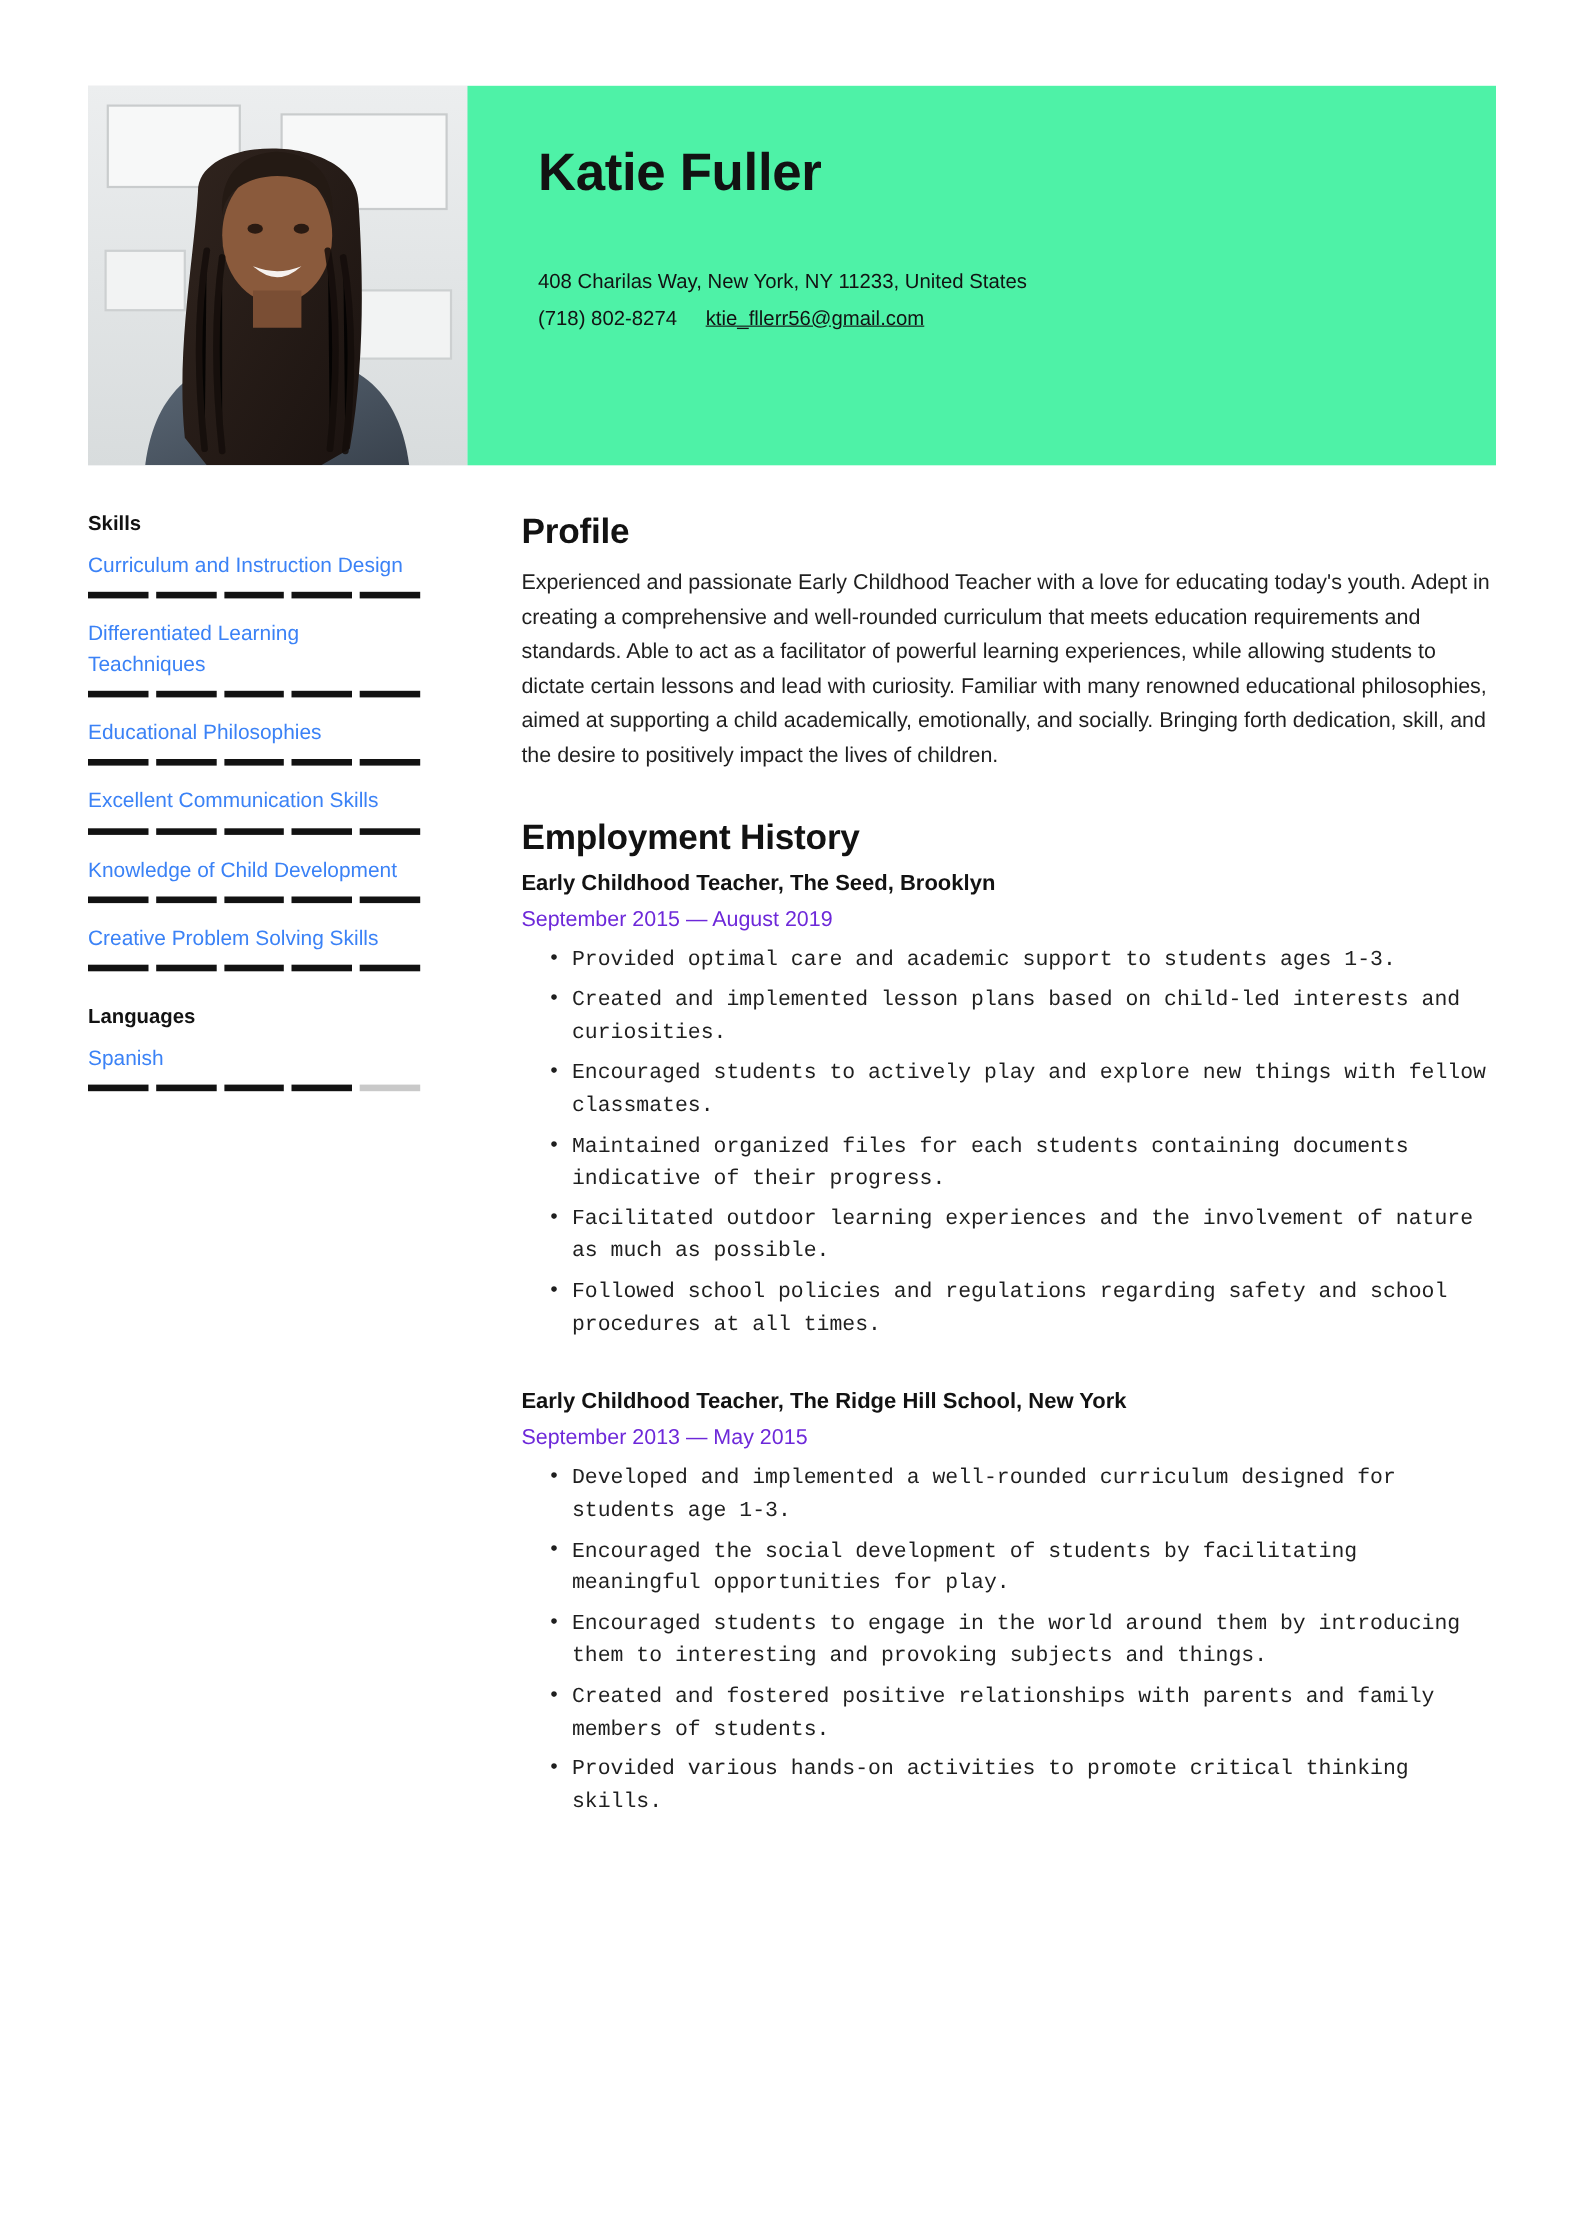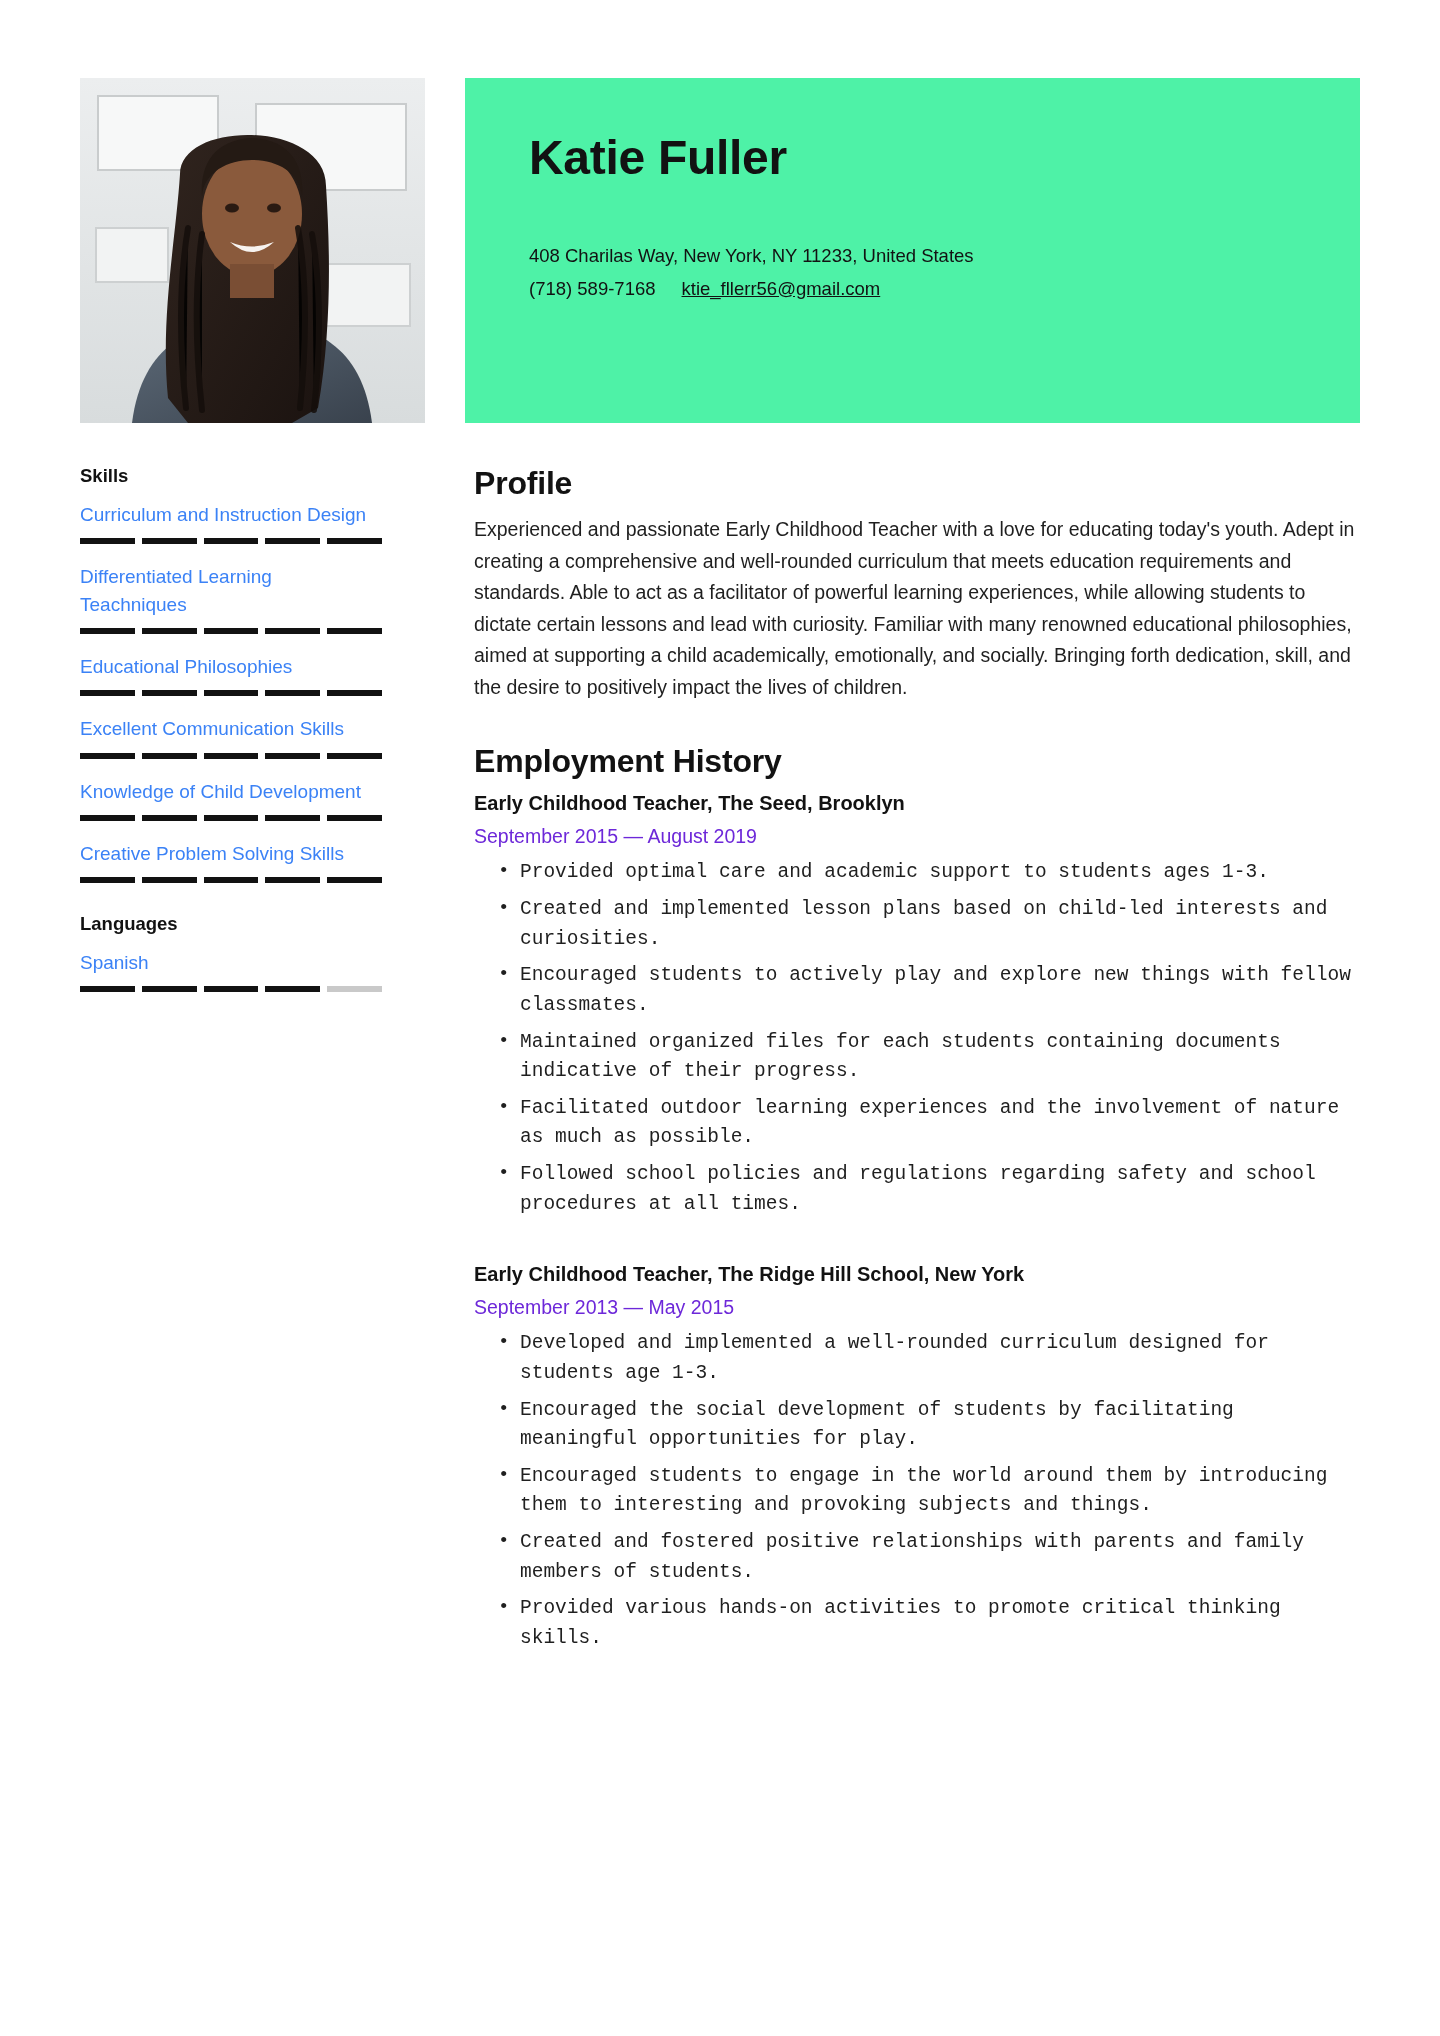--- a/index.html
+++ b/index.html
@@ -21,21 +21,20 @@
     min-height: 2036px;
     background: #ffffff;
     padding: 0;
   }
 
   
   .header {
     display: flex;
     margin: 78px 80px 0 80px;
     height: 345px;
-    gap: 40px;
   }
   .photo {
     width: 345px;
     height: 345px;
     flex: 0 0 345px;
     overflow: hidden;
     position: relative;
     background: #cfd3d6;
   }
   .photo svg { display: block; width: 100%; height: 100%; }
@@ -222,21 +221,21 @@
           <path d="M218 150 C228 208 226 272 220 330"></path>
         </g>
       </svg>
     </div>
 
     <div class="header-main">
       <h1 class="name">Katie Fuller</h1>
       <div class="contact">
         <div>408 Charilas Way, New York, NY 11233, United States</div>
         <div class="contact-row2">
-          <span>(718) 589-7168</span>
+          <span>(718) 802-8274</span>
           <a class="email-link" href="#">ktie_fllerr56@gmail.com</a>
         </div>
       </div>
     </div>
   </div>
 
   <div class="content">
 
     <aside class="sidebar">
 

